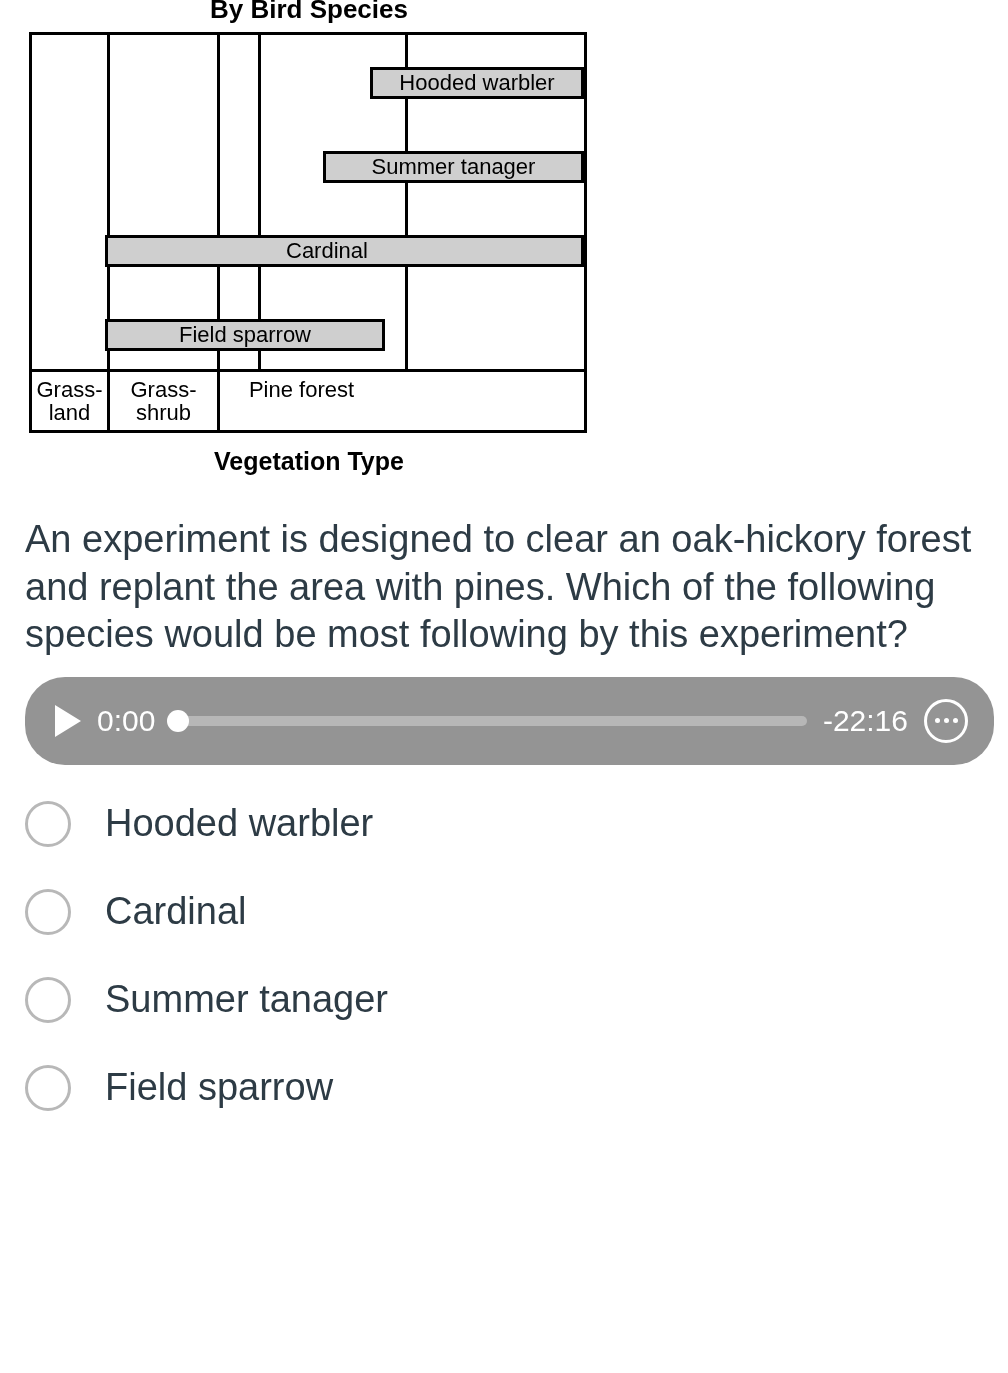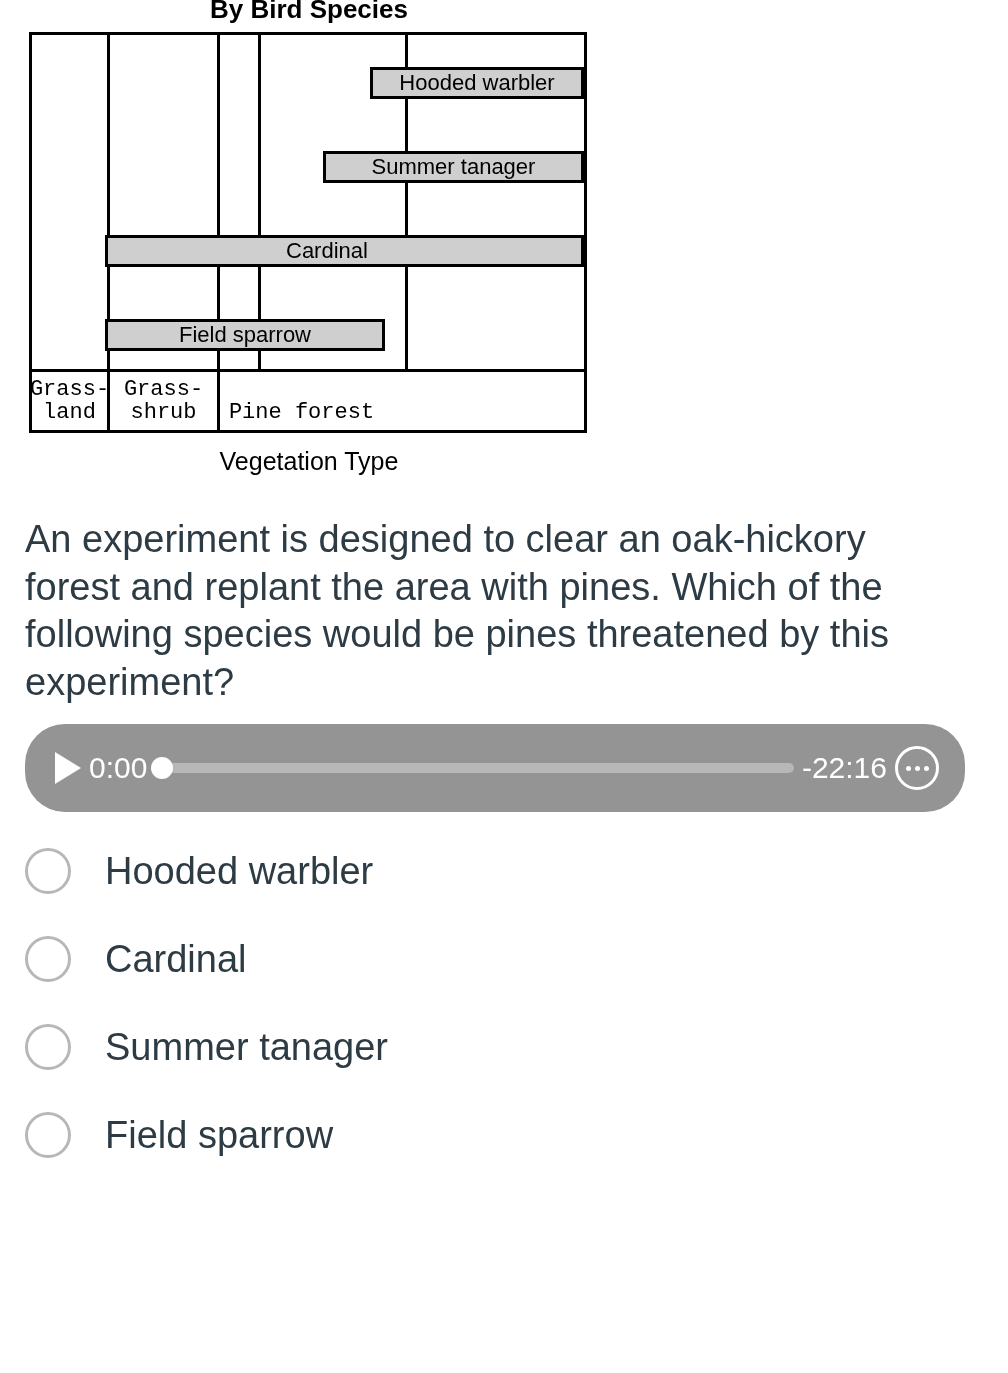--- a/index.html
+++ b/index.html
@@ -4,21 +4,21 @@
 <style>
   * { box-sizing: border-box; }
   body {
     margin: 0;
     padding: 0;
     font-family: -apple-system, BlinkMacSystemFont, "Segoe UI", Helvetica, Arial, sans-serif;
     background: #fff;
     width: 1008px;
     color: #2d3b45;
   }
-  .wrap { padding: 0 43px 30px 25px; }
+  .wrap { padding: 0 14px 30px 25px; }
 
   
   .chart-block { width: 560px; margin-left: 4px; }
   .chart-title-cut {
     text-align: center;
     font-weight: 700;
     font-size: 26px;
     color: #000;
     line-height: 1.0;
     margin-bottom: 6px;
@@ -59,28 +59,27 @@
     border-top: none;
   }
   .xcell {
     border-right: 3px solid #000;
     text-align: center;
     font-size: 22px;
     line-height: 1.05;
     padding: 6px 4px;
     color: #000;
     display: flex;
-    align-items: flex-end;
+    align-items: flex-start;
     justify-content: center;
-    font-family: Liberation Mono, monospace;
   }
   .xcell:last-child { border-right: none; }
   .xlabel {
     text-align: center;
-    font-weight: 400;
+    font-weight: 700;
     font-size: 25px;
     color: #000;
     margin-top: 14px;
   }
 
   
   .qtext {
     font-size: 38px;
     line-height: 1.25;
     color: #2d3b45;
@@ -89,21 +88,21 @@
   }
 
   
   .audio {
     background: #949494;
     border-radius: 40px;
     height: 88px;
     display: flex;
     align-items: center;
     padding: 0 26px 0 20px;
-    gap: 8px;
+    gap: 16px;
     width: 100%;
   }
   .play-tri {
     width: 0; height: 0;
     border-style: solid;
     border-width: 16px 0 16px 26px;
     border-color: transparent transparent transparent #fff;
     margin-left: 10px;
   }
   .time { color: #fff; font-size: 30px; }
@@ -193,21 +192,21 @@
 shrub</span>
       </div>
       <div class="xcell" style="width:163px">
         <span>Pine forest</span>
       </div>
     </div>
 
     <div class="xlabel">Vegetation Type</div>
   </div>
 
-  <div class="qtext">An experiment is designed to clear an oak-hickory forest and replant the area with pines. Which of the following species would be pines threatened by this experiment?</div>
+  <div class="qtext">An experiment is designed to clear an oak-hickory forest and replant the area with pines. Which of the following species would be most following by this experiment?</div>
 
   <div class="audio">
     <div class="play-tri"></div>
     <div class="time">0:00</div>
     <div class="track">
       <div class="thumb"></div>
     </div>
     <div class="time">-22:16</div>
     <div class="more">
       <div class="dot"></div>

